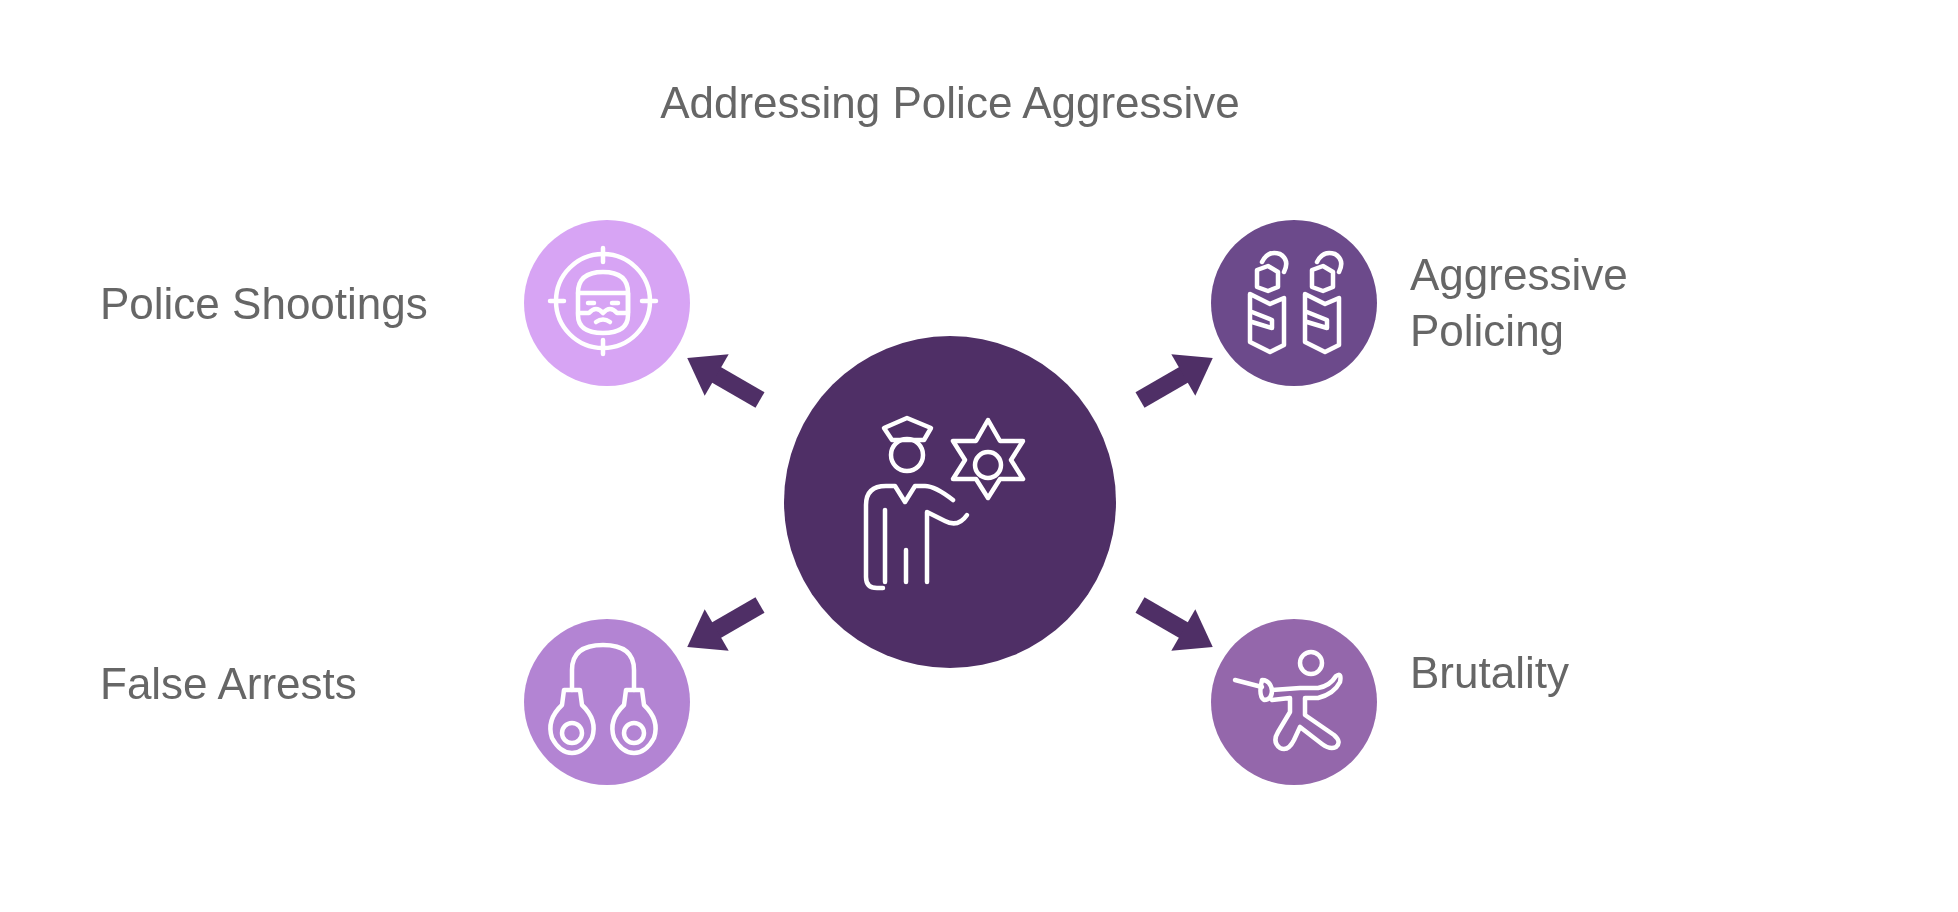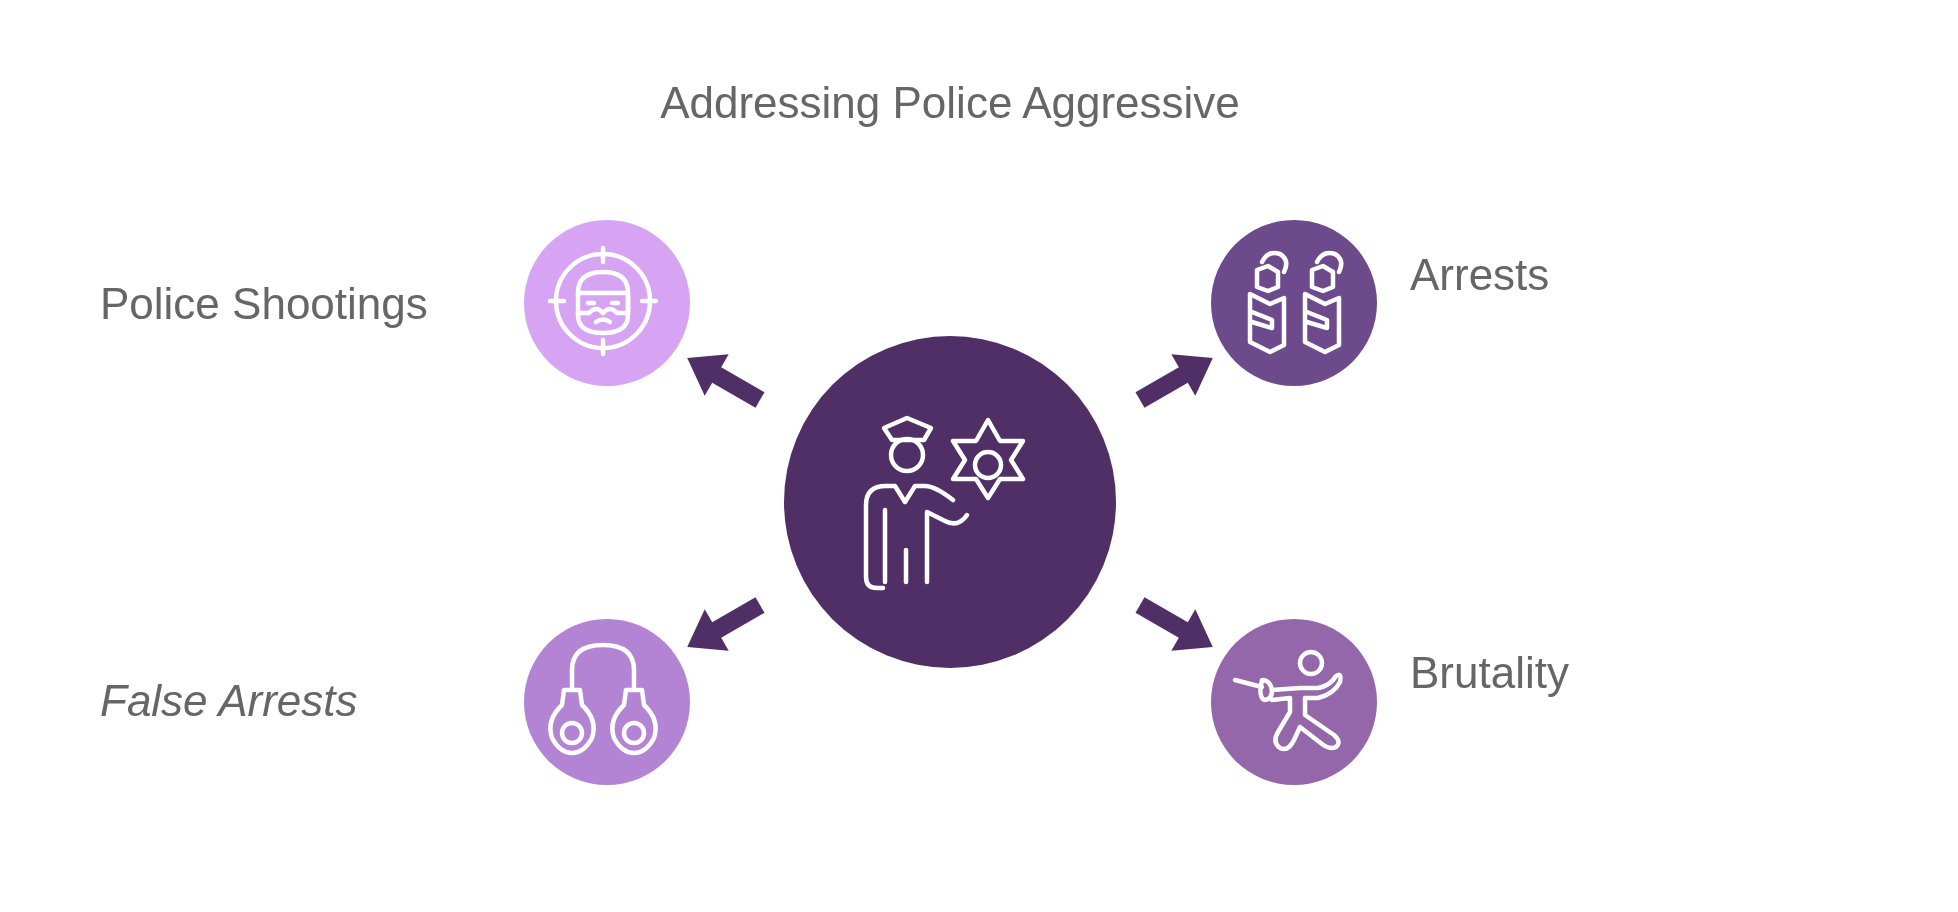--- a/index.html
+++ b/index.html
@@ -112,20 +112,21 @@
       <line x1="1235" y1="680" x2="1262" y2="687"></line>
       <path d="M1262,680 Q1270,680 1272,690 Q1272,700 1264,700 Q1258,696 1262,680 Z"></path>
       <path d="M1272,690 L1300,688 L1318,688 Q1330,686 1336,676 Q1342,672 1340,682 Q1334,694 1318,698 L1305,698 L1305,715 L1334,735 Q1342,742 1336,747 Q1330,750 1322,744 L1300,727 L1294,740 Q1288,752 1280,748 Q1272,742 1278,732 L1290,712 L1290,698 L1272,700"></path>
     </g>
   </g>
 </svg>
 
 <div class="label right-align" style="left:100px; width:392px; top:276px;">Police Shootings</div>
 
 <div class="label" style="left:1410px; top:247px;">
-  <div>Arrests</div>
+  <div>Aggressive</div>
+  <div>Policing</div>
 </div>
 
-<div class="label right-align" style="left:100px; width:392px; top:673px;font-style:italic;">False Arrests</div>
+<div class="label right-align" style="left:100px; width:392px; top:656px;">False Arrests</div>
 
 <div class="label" style="left:1410px; top:645px;">
   <div>Brutality</div>
 </div>
 
 </body></html>

